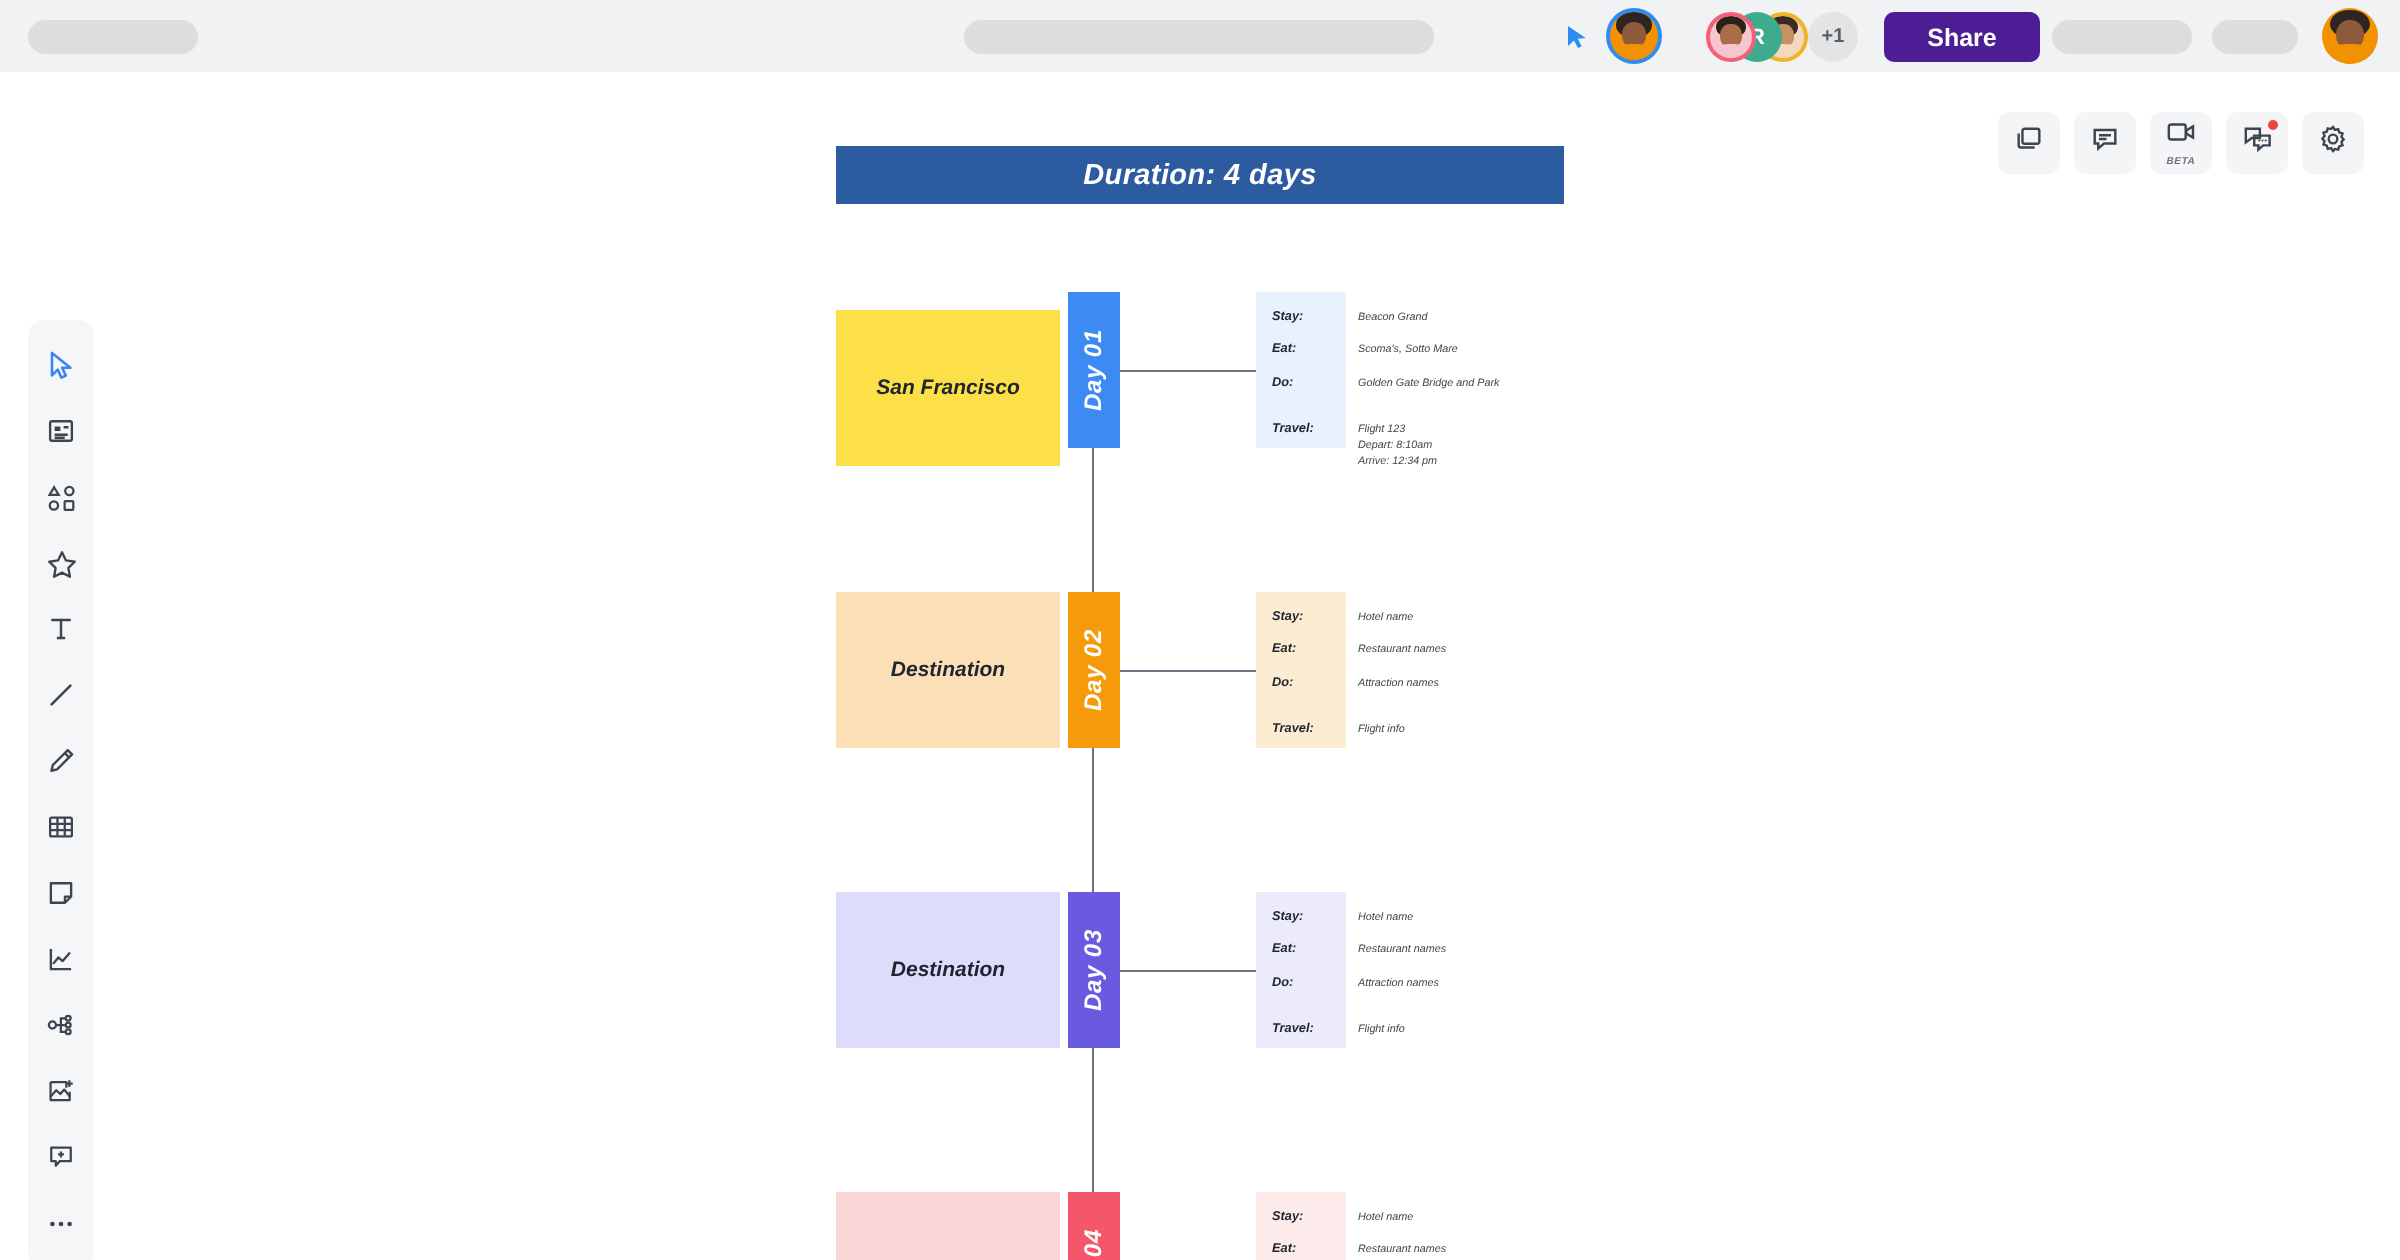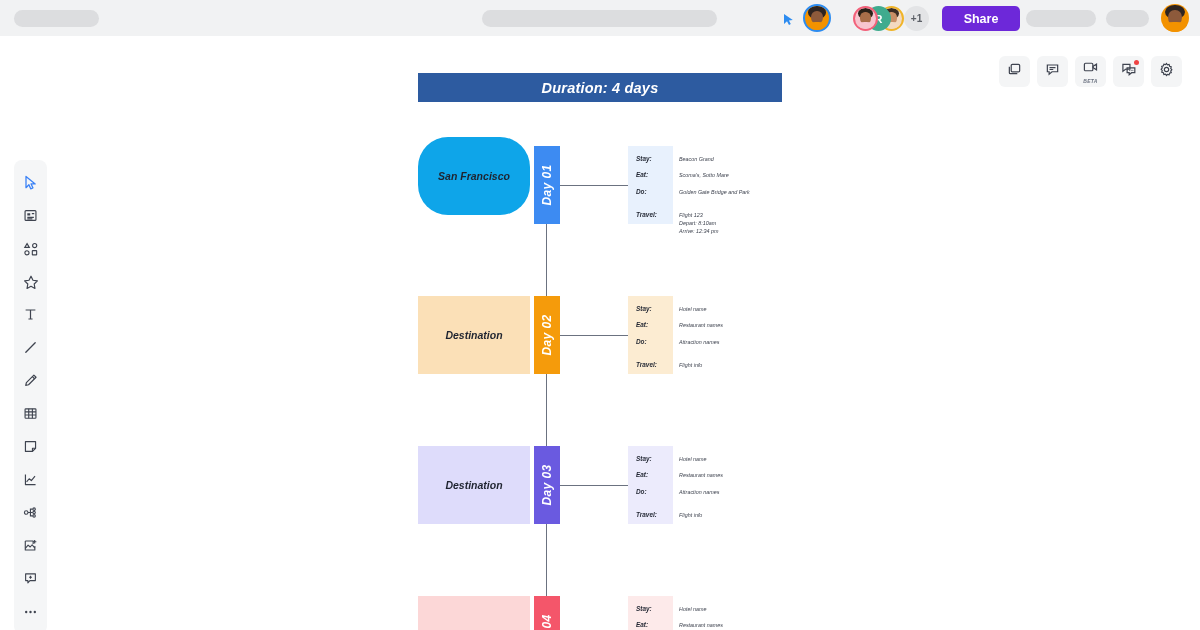--- a/index.html
+++ b/index.html
@@ -47,21 +47,21 @@
 
   .face { width:100%; height:100%; position:relative; }
   .face .hair { position:absolute; left:14%; top:2%; width:72%; height:52%; border-radius:50%; background:#2e2420; }
   .face .skin { position:absolute; left:24%; top:20%; width:52%; height:56%; border-radius:46%; background:#8d5a3b; }
   .face .body { position:absolute; left:4%; bottom:0; width:92%; height:34%; border-radius:44% 44% 0 0; }
   .face .letter { position:absolute; inset:0; display:flex; align-items:center; justify-content:center;
       color:#fff; font-size:11px; font-weight:bold; }
 
   .share-btn {
     position:absolute; left:942px; top:6px; width:78px; height:25px;
-    background:#6d28d9; color:#fff; border-radius:5px;
+    background:#4c1d95; color:#fff; border-radius:5px;
     display:flex; align-items:center; justify-content:center;
     font-size:12.5px; font-weight:bold; cursor:pointer;
   }
 
   
   .canvas {
     position:absolute; top:36px; left:0; width:1200px; height:594px;
     background:#ffffff;
     border-top-left-radius:14px; border-top-right-radius:14px;
     overflow:hidden;
@@ -340,21 +340,21 @@
       </div>
     </div>
 
     <div class="diagram">
 
       <div class="banner">
         <span>Duration: 4 days</span>
       </div>
 
       <div id="days-container">
-          <div class="dest-box" style="top: 101px; background: #0ea5e9; border-radius: 30px;">
+          <div class="dest-box" style="top: 119px; background: #fde047;">
             <span>San Francisco</span>
           </div>
           <div class="day-tab" style="top: 110px; background: rgb(61, 139, 242);">
             <span>Day 01</span>
           </div>
           <div class="connector-h" style="top: 149px;"></div>
           <div class="detail-panel" style="top: 110px;">
             <div class="detail-labelcol" style="background: rgb(232, 241, 253);"></div>
             <div class="detail-row" style="top: 9px;">
               <div class="detail-label">Stay:</div>

